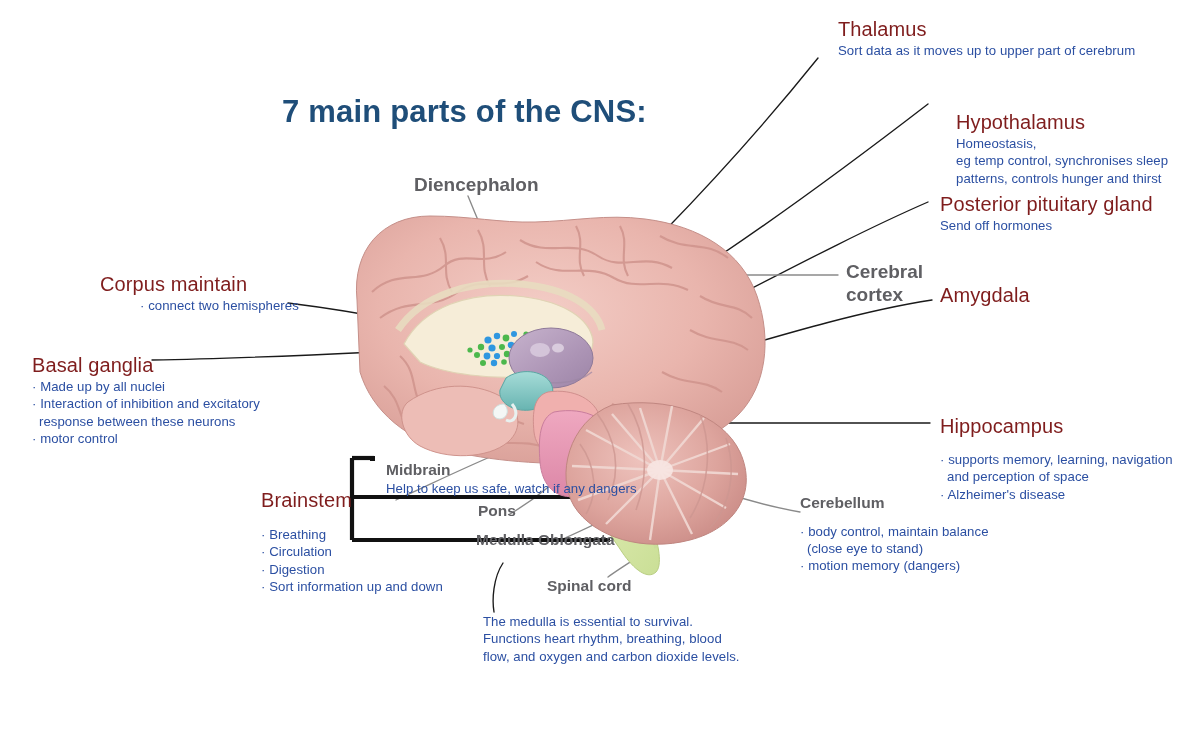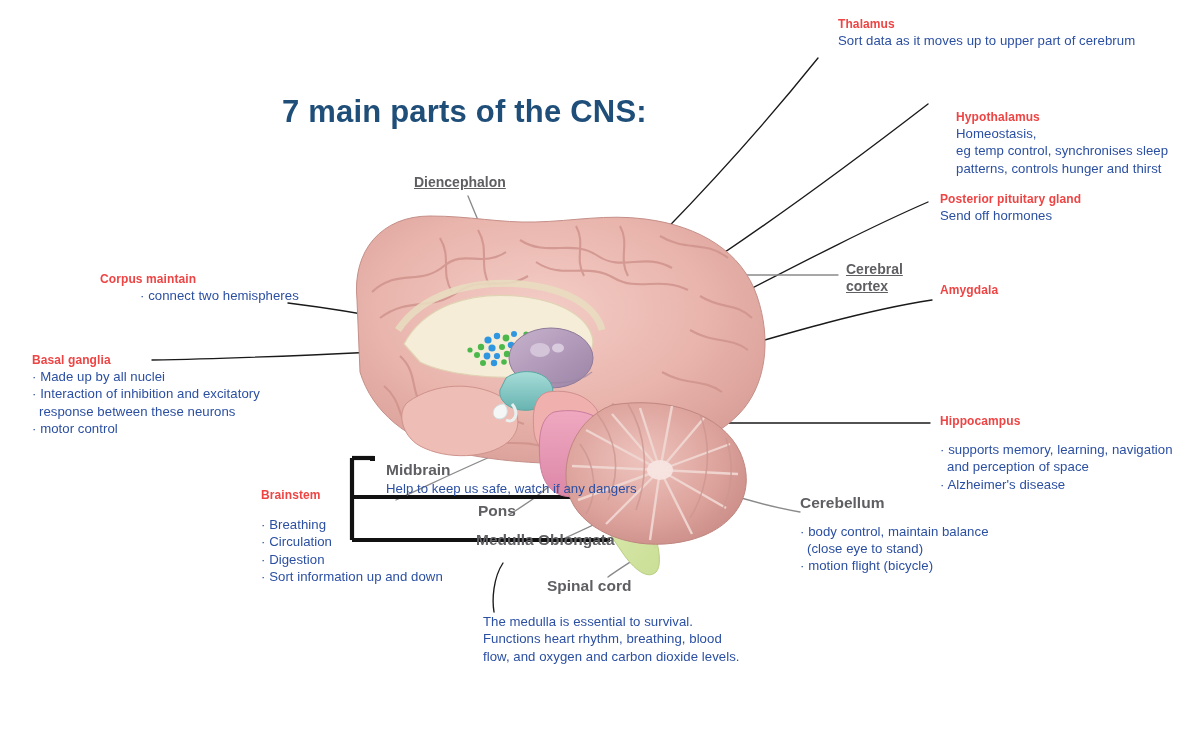--- a/index.html
+++ b/index.html
@@ -7,26 +7,26 @@
     width:1200px;height:750px;
     background:#ffffff;
     font-family:"Liberation Sans", sans-serif;
     overflow:hidden;
     position:relative;
   }
   #stage{position:relative;width:1200px;height:750px;}
 
   
   .blk{position:absolute;}
-  .hd{font-weight:bold;color:#ef4444;font-size:12px;letter-spacing:.1px;line-height:1.25;}
+  .hd{font-weight:normal;color:#7f1d1d;font-size:20px;letter-spacing:.1px;line-height:1.25;}
   .bd{color:#2b4fa2;font-size:13.2px;line-height:1.32;letter-spacing:.05px;}
   .bd .li{white-space:nowrap;}
   .bd .li.ind{padding-left:7px;}
   .grey{color:#5f5f63;font-weight:bold;font-size:15.5px;line-height:1.2;}
-  .grey.sm{font-size:14px;text-decoration:underline;}
+  .grey.sm{font-size:19px;}
   .title{
     color:#1f4e79;font-size:31px;font-weight:bold;letter-spacing:.2px;
   }
 
   
   svg.layer{position:absolute;left:0;top:0;width:1200px;height:750px;overflow:visible;}
   svg.layer.beneath{z-index:1;}
   .blk{z-index:4;}
   #brain-art{z-index:2;}
 </style>
@@ -269,21 +269,21 @@
       <div class="li ind">and perception of space</div>
       <div class="li">· Alzheimer's disease</div>
     </div>
   </div>
 
   <div class="blk" style="left:800px;top:494px;">
     <div class="grey">Cerebellum</div>
     <div class="bd" style="margin-top:10px;">
       <div class="li">· body control, maintain balance</div>
       <div class="li ind">(close eye to stand)</div>
-      <div class="li">· motion flight (bicycle)</div>
+      <div class="li">· motion memory (dangers)</div>
     </div>
   </div>
 
   <div class="blk" style="left:100px;top:272px;">
     <div class="hd">Corpus maintain</div>
     <div class="bd" style="padding-left:6px;margin-left:34px;">
       <div class="li">· connect two hemispheres</div>
     </div>
   </div>
 

